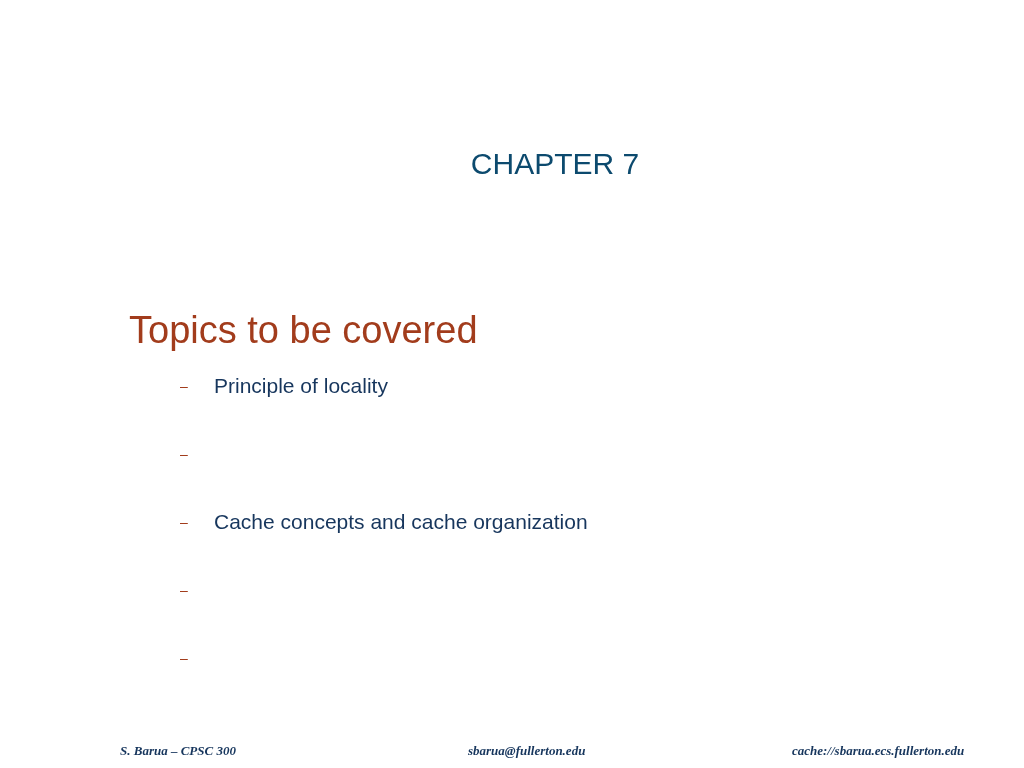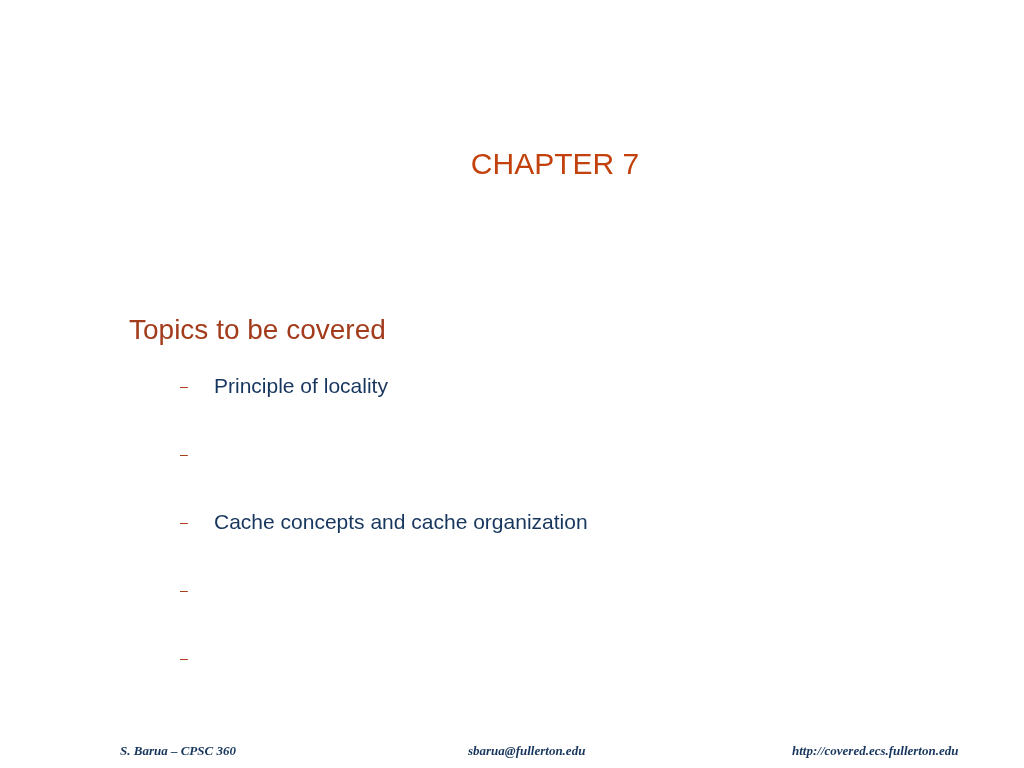--- a/index.html
+++ b/index.html
@@ -2,26 +2,26 @@
 <html><head>
   <meta charset="utf-8">
   <style>
     html, body { margin: 0; padding: 0; }
     body {
       width: 1024px; height: 768px; background: #ffffff; position: relative; overflow: hidden;
       font-family: "Liberation Sans", sans-serif;
     }
     .title {
       position: absolute; left: 200px; top: 146px; width: 710px;
-      text-align: center; color: #c2410c; font-size: 30px; line-height: 36px;
+      text-align: center; color: #0c4a6e; font-size: 30px; line-height: 36px;
     }
     .title div { white-space: nowrap; }
     .subtitle {
       position: absolute; left: 129px; top: 310px; color: #a23c1c;
-      font-size: 28px; line-height: 40px;
+      font-size: 38px; line-height: 40px;
     }
     .bullets {
       position: absolute; left: 180px; top: 368px; margin: 0; padding: 0; list-style: none;
     }
     .bullet {
       height: 68px; display: flex; align-items: flex-start; color: #17365d;
       font-size: 21px; line-height: 36px;
     }
     .dash { width: 34px; color: #a23c1c; font-size: 14px; line-height: 36px; }
     .footer {
@@ -51,15 +51,15 @@
     <span>Cache concepts and cache organization</span>
   </li>
   <li class="bullet">
     <span class="dash">–</span>
   </li>
   <li class="bullet">
     <span class="dash">–</span>
   </li>
 </ul>
 
-<div class="footer" style="left:120px;">S. Barua – CPSC 360</div>
+<div class="footer" style="left:120px;">S. Barua – CPSC 300</div>
 <div class="footer" style="left:468px;">sbarua@fullerton.edu</div>
-<div class="footer" style="left:792px;">http://covered.ecs.fullerton.edu</div>
+<div class="footer" style="left:792px;">cache://sbarua.ecs.fullerton.edu</div>
 
 </body></html>

